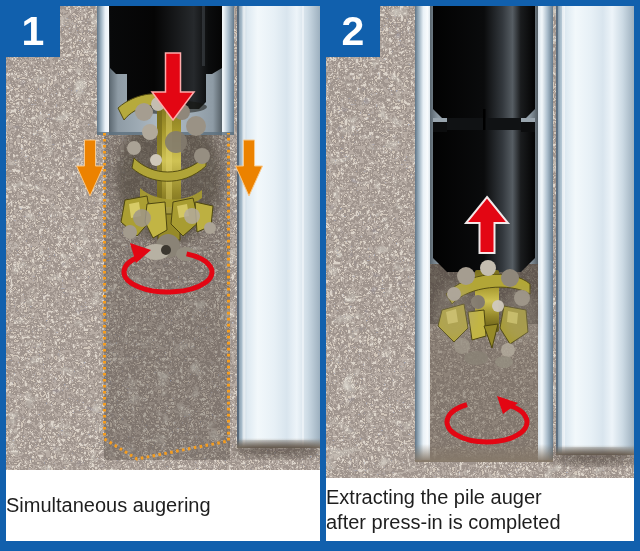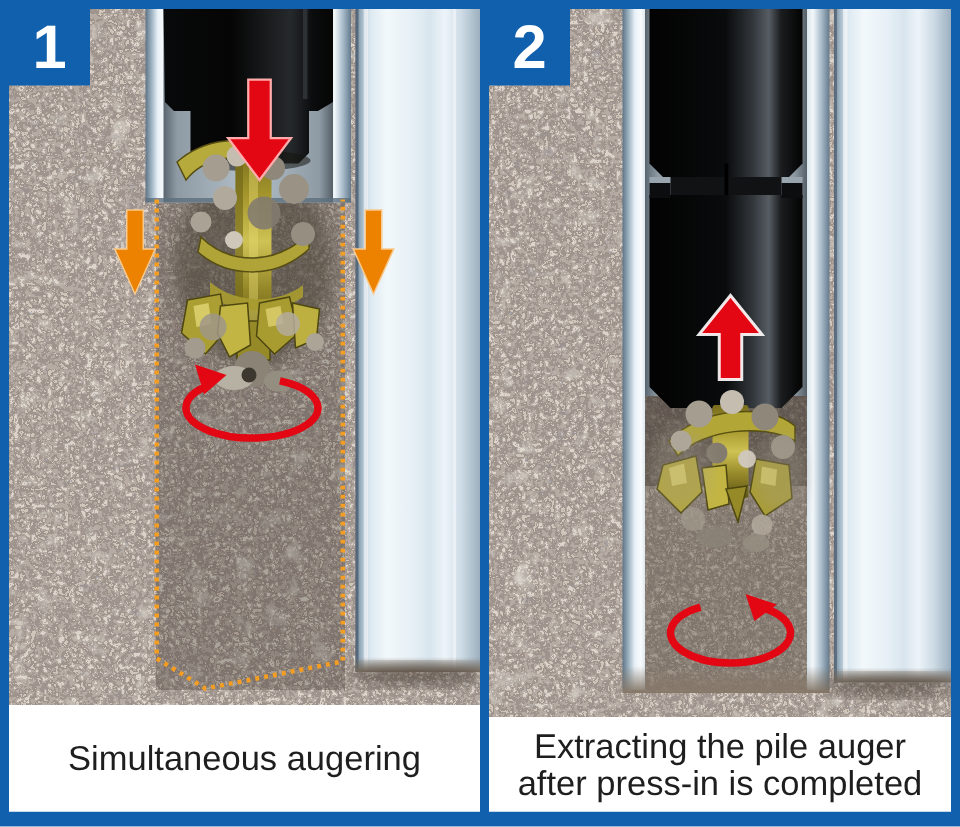--- a/index.html
+++ b/index.html
@@ -23,23 +23,23 @@
   .p1 .illus{height:464px;}
   .p2 .illus{height:472px;}
   .illus svg{display:block;}
   .badge{
     position:absolute;left:0;top:0;width:54px;height:51px;
     background:var(--frame-blue);color:var(--badge-text);
     display:flex;align-items:center;justify-content:center;
     font-size:41px;font-weight:bold;line-height:1;
   }
   .caption{
-    flex:1;display:flex;flex-direction:column;align-items:center;justify-content:center;
+    flex:1;display:flex;flex-direction:column;align-items:flex-start;justify-content:center;
     background:var(--caption-bg);color:var(--caption-text);
-    font-size:23px;line-height:25px;text-align:center;
+    font-size:20px;line-height:25px;text-align:center;
   }
   .fill-red{fill:var(--arrow-red);}
   .stroke-red{stroke:var(--arrow-red);}
   .fill-orange{fill:var(--arrow-orange);}
   .stroke-outline{stroke:var(--outline-orange);}
 </style>
 </head>
 <body>
 
 <div class="frame">

